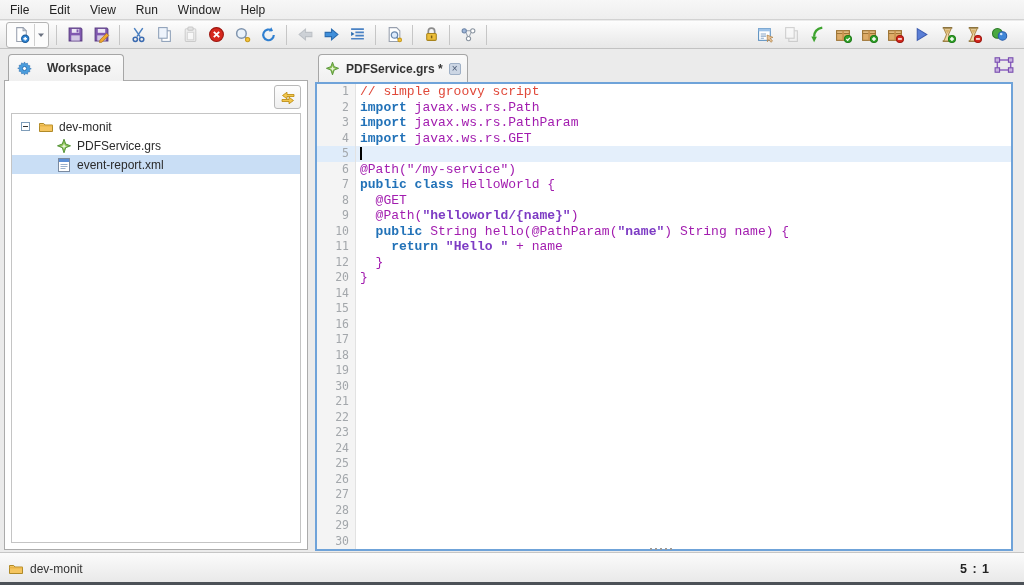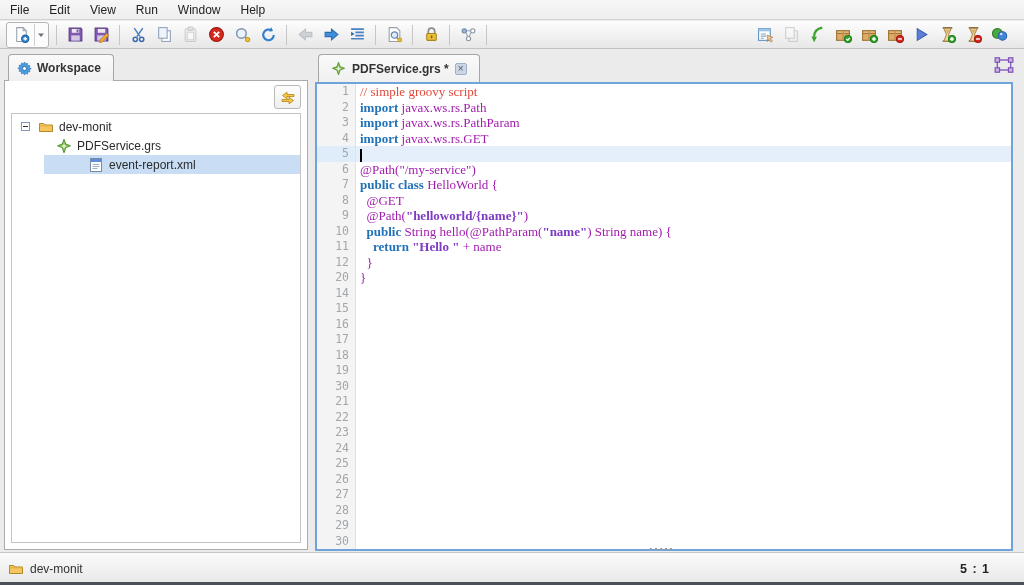--- a/index.html
+++ b/index.html
@@ -28,59 +28,59 @@
   .caret-btn svg { width:8px; height:8px; }
   .tsep { width:1px; height:20px; background:#c6c6c6; margin:0 5px; }
   .tb-right { margin-left:auto; display:flex; align-items:center; margin-right:6px; }
 
   
   .main { position:absolute; left:0; top:49px; width:1024px; height:503px; background:#ebebeb; }
 
   
   .ws-tab { position:absolute; left:8px; top:5px; height:27px; padding:0 12px 0 8px;
     background:linear-gradient(#fafafa,#f0f0f0); border:1px solid #a6a6a6; border-bottom:none;
-    border-radius:4px 4px 0 0; display:flex; align-items:center; gap:5px; z-index:2; }
+    border-radius:4px 4px 0 0; display:flex; align-items:center; gap:15px; z-index:2; }
   .ws-tab .tab-label { font-size:12px; font-weight:bold; color:#333; }
   .tab-ico { width:15px; height:15px; }
   .tab-ico svg { width:100%; height:100%; display:block; }
   .ws-panel { position:absolute; left:4px; top:31px; width:304px; height:470px;
     background:#fff; border:1px solid #ababab; z-index:1; }
   .sync-btn { position:absolute; right:6px; top:4px; width:27px; height:24px;
     border:1px solid #b9b9b9; border-radius:3px; background:linear-gradient(#fdfdfd,#efefef);
     display:flex; align-items:center; justify-content:center; }
   .sync-btn .svgi { width:16px; height:16px; }
   .tree-box { position:absolute; left:6px; right:6px; top:32px; bottom:6px;
     border:1px solid #c4c4c4; background:#fff; padding-top:3px; overflow:hidden; }
   .trow { height:19px; display:flex; align-items:center; font-size:12px; color:#2b2b2b; }
-  .trow.sel { background:#c9def5;margin-left:32px; }
+  .trow.sel { background:#c9def5; }
   .minusbox { width:9px; height:9px; border:1px solid #7f9db9; background:#fff; margin-left:9px;
     position:relative; flex:none; }
   .minusbox::after { content:""; position:absolute; left:1px; right:1px; top:3px; height:1px; background:#333; }
   .t-ico { width:16px; height:16px; flex:none; margin-left:8px; }
   .t-ico svg { width:100%; height:100%; display:block; }
   .trow .lbl { margin-left:5px; white-space:nowrap; }
   .indent { width:36px; flex:none; }
 
   
-  .ed-tab { position:absolute; left:318px; top:5px; height:28px; padding:0 12px;
+  .ed-tab { position:absolute; left:318px; top:5px; height:28px; padding:0 6px;
     background:linear-gradient(#fafafa,#f0f0f0); border:1px solid #a6a6a6; border-bottom:none;
     border-radius:4px 4px 0 0; display:flex; align-items:center; gap:6px; z-index:2; }
   .ed-tab .tab-label { font-size:12px; font-weight:bold; color:#333; }
   .tab-close { width:12px; height:12px; background:#ccd6e4; border:1px solid #9fb0c6;
     border-radius:2px; font-size:10px; line-height:10px; color:#4a5a74; text-align:center; }
   .max-btn { position:absolute; right:10px; top:8px; width:20px; height:16px; }
   .max-btn svg { width:100%; height:100%; display:block; }
 
   .editor { position:absolute; left:315px; top:33px; width:698px; height:469px;
     border:2px solid #6fa3d9; background:#fff; display:flex; overflow:hidden; }
   .gutter { width:39px; background:#f4f4f4; border-right:1px solid #e2e2e2; flex:none;
     font-family:"DejaVu Sans Mono", monospace; font-size:11.5px; color:#a3a7ab; text-align:right; }
   .gl { height:15.5px; line-height:15.5px; padding-right:6px; }
   .gl.cur { background:#dfecfa; }
-  .codearea { flex:1; font-family:Liberation Serif, serif; font-size:13px; color:#1a1a1a;
+  .codearea { flex:1; font-family:Liberation Mono, monospace; font-size:13px; color:#1a1a1a;
     overflow:hidden; }
   .cl { height:15.5px; line-height:15.5px; padding-left:4px; white-space:pre; }
   .cl.cur { background:#e4effb; }
   .kw { color:#2272b8; font-weight:bold; }
   .st { color:#7d3bc4; font-weight:bold; }
   .cm { color:#e0493a; }
   .pl { color:#a21caf; }
   .cursor { display:inline-block; width:2px; height:13px; background:#000; vertical-align:middle; }
 
   .grip { position:absolute; left:650px; top:499px; display:flex; gap:3px; }

